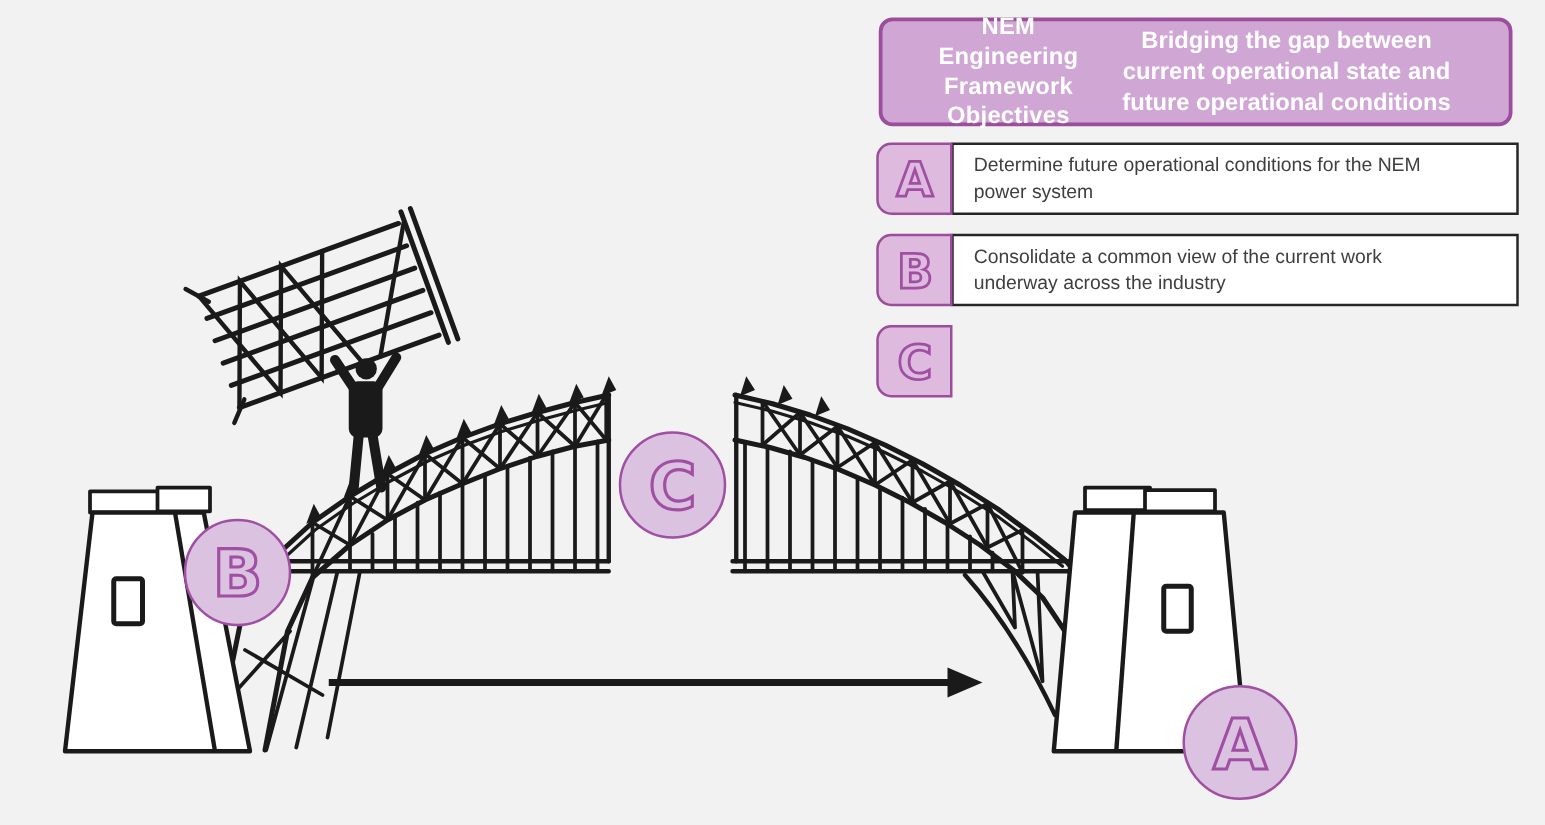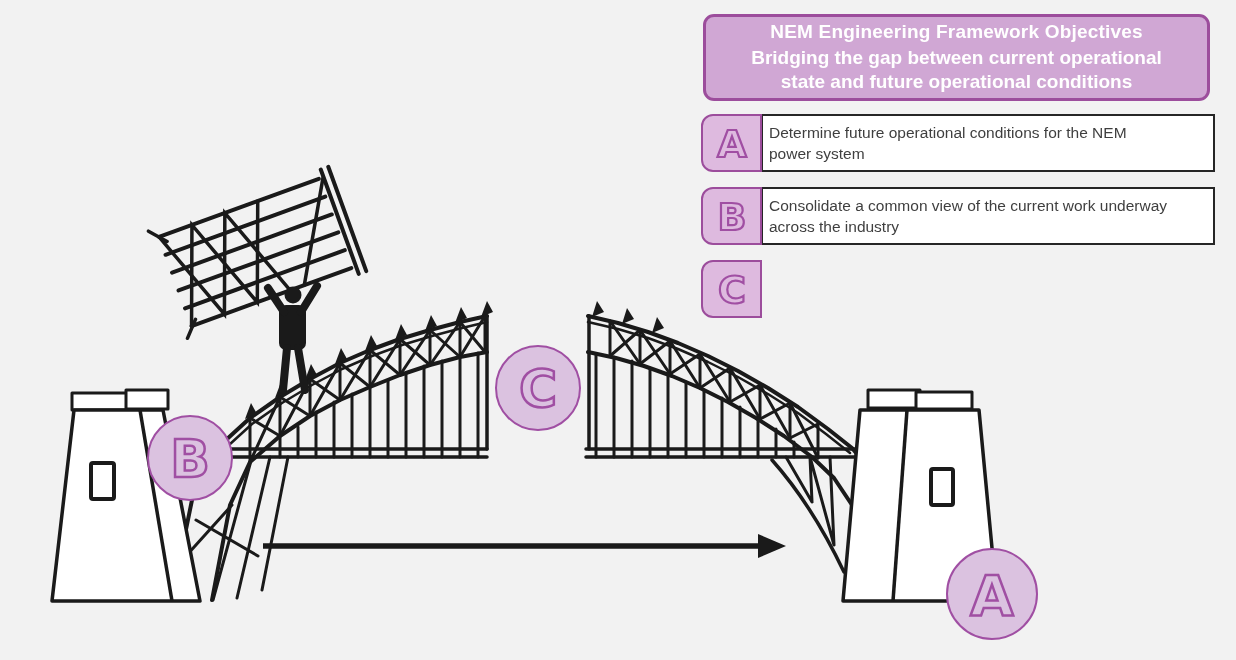--- a/index.html
+++ b/index.html
@@ -4,37 +4,37 @@
 <style>
   * { margin:0; padding:0; box-sizing:border-box; }
   html,body { width:1236px; height:660px; }
   body { font-family:"Liberation Sans", sans-serif; background:#f2f2f2; }
   .stage { position:relative; width:1236px; height:660px; background:#f2f2f2; overflow:hidden; }
 
   
   .title-box {
     position:absolute; left:703px; top:14px; width:507px; height:87px;
     background:#d0a7d4; border:3px solid #9c4d9c; border-radius:11px;
-    display:flex; flex-direction:column; justify-content:center; align-items:center;
+    display:flex; justify-content:center; align-items:center;
     text-align:center; padding:4px 28px; color:#ffffff;
   }
   .title-box .t { font-size:19px; font-weight:bold; letter-spacing:.2px; line-height:1.25; }
   .title-box .s { font-size:19px; font-weight:bold; line-height:1.3; margin-top:2px; }
 
   .obj-row { position:absolute; left:701px; width:514px; height:58px; display:flex; }
   .obj-row.row-a { top:114px; } .obj-row.row-b { top:187px; } .obj-row.row-c { top:260px; }
   .obj-badge {
     width:61px; height:58px; flex:0 0 61px; background:#debadf;
     border:2.5px solid #9c4d9c; border-radius:12px 0 0 12px;
     display:flex; align-items:center; justify-content:center; z-index:2;
   }
   .obj-badge svg { display:block; }
   .obj-text {
     flex:1; background:#ffffff; border:2px solid #262626; margin-left:-1px;
-    display:flex; align-items:center; padding:4px 40px 4px 6px;
+    display:flex; align-items:center; padding:4px 40px 4px 16px;
     font-size:15.5px; line-height:1.38; color:#3f3f3f;
   }
   .outline-letter { font-family:"DejaVu Sans", sans-serif; font-weight:bold; }
 
   
   .marker {
     position:absolute; border-radius:50%;
     background:#dbc2e0; border:2.5px solid #a04fa3;
     display:flex; align-items:center; justify-content:center; z-index:5;
   }

